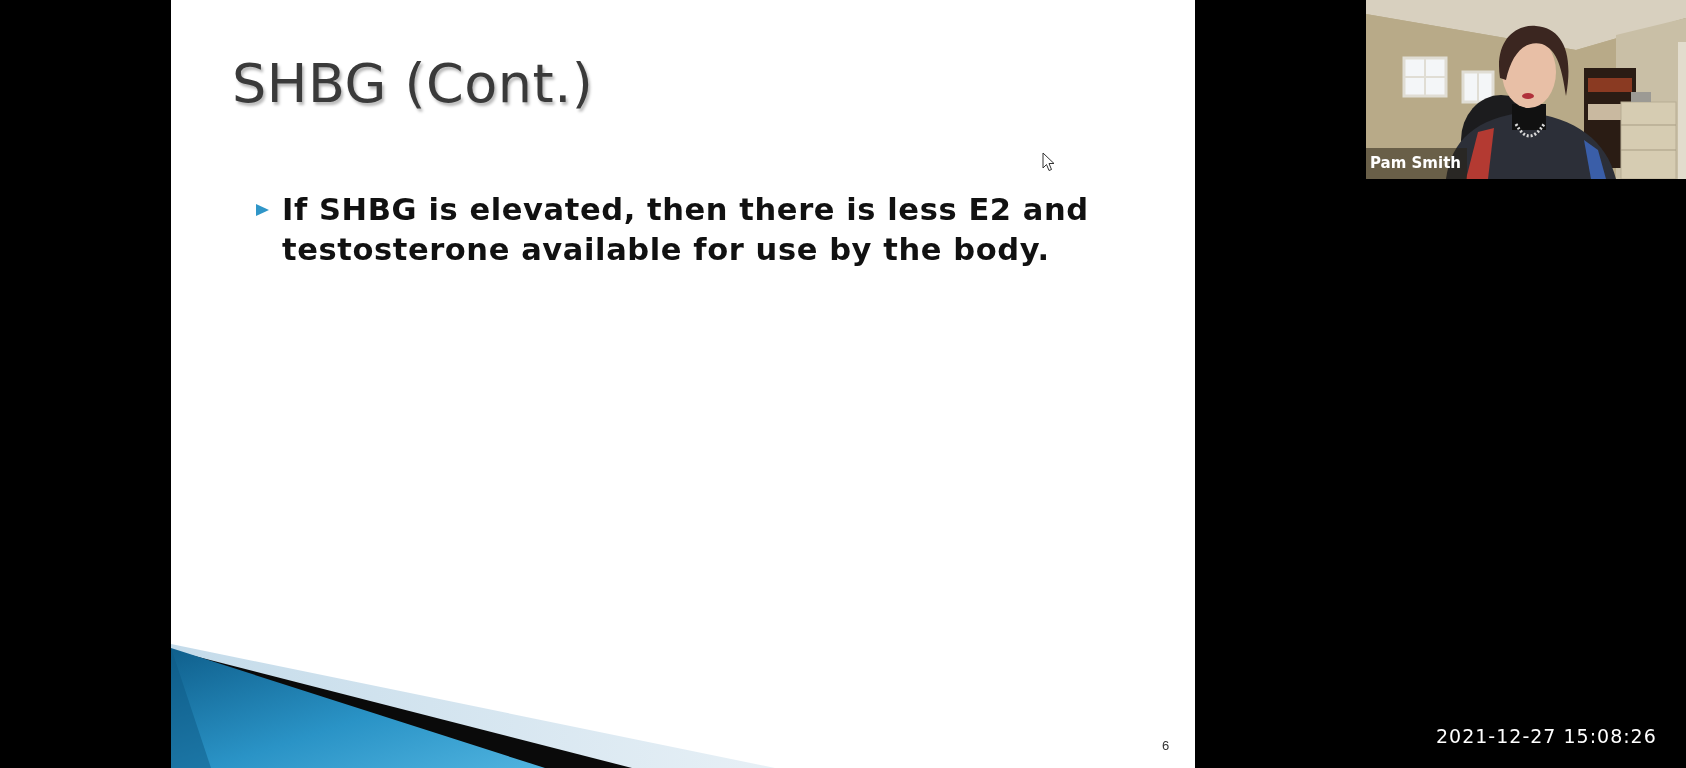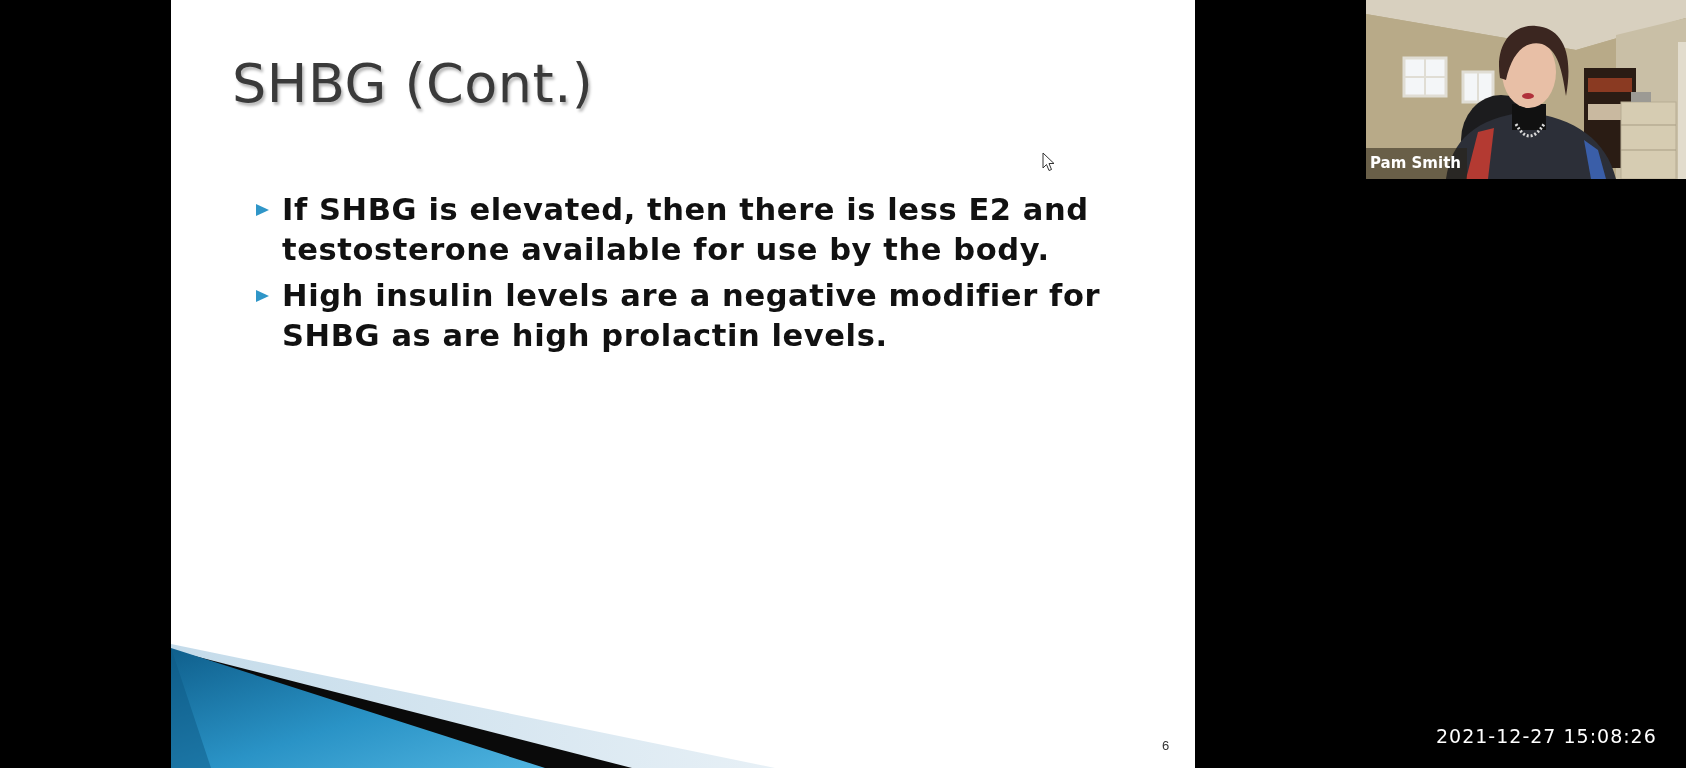--- a/index.html
+++ b/index.html
@@ -140,24 +140,20 @@
       <polygon points="0,648 0,768 40,768" fill="#0e5a86" opacity="0.5"></polygon>
     </svg>
 
     <h1 class="slide-title">SHBG (Cont.)</h1>
 
     <ul class="bullets">
       <li class="bullet">
         <span class="bullet-marker"></span>
         <span class="bullet-text">If SHBG is elevated, then there is less E2 and testosterone available for use by the body.</span>
       </li>
-      <li class="bullet">
-        <span class="bullet-marker"></span>
-        <span class="bullet-text">High insulin levels are a negative modifier for SHBG as are high prolactin levels.</span>
-      </li>
     </ul>
 
     <div class="slide-number">6</div>
   </div>
 
   <svg class="cursor" viewBox="0 0 14 20" width="14" height="20">
     <path d="M1,1 L1,16 L4.5,12.5 L7,18.5 L9.5,17.5 L7,11.5 L12,11.5 Z" fill="#ffffff" stroke="#333333" stroke-width="1"></path>
   </svg>
 
   <div class="video-tile">

